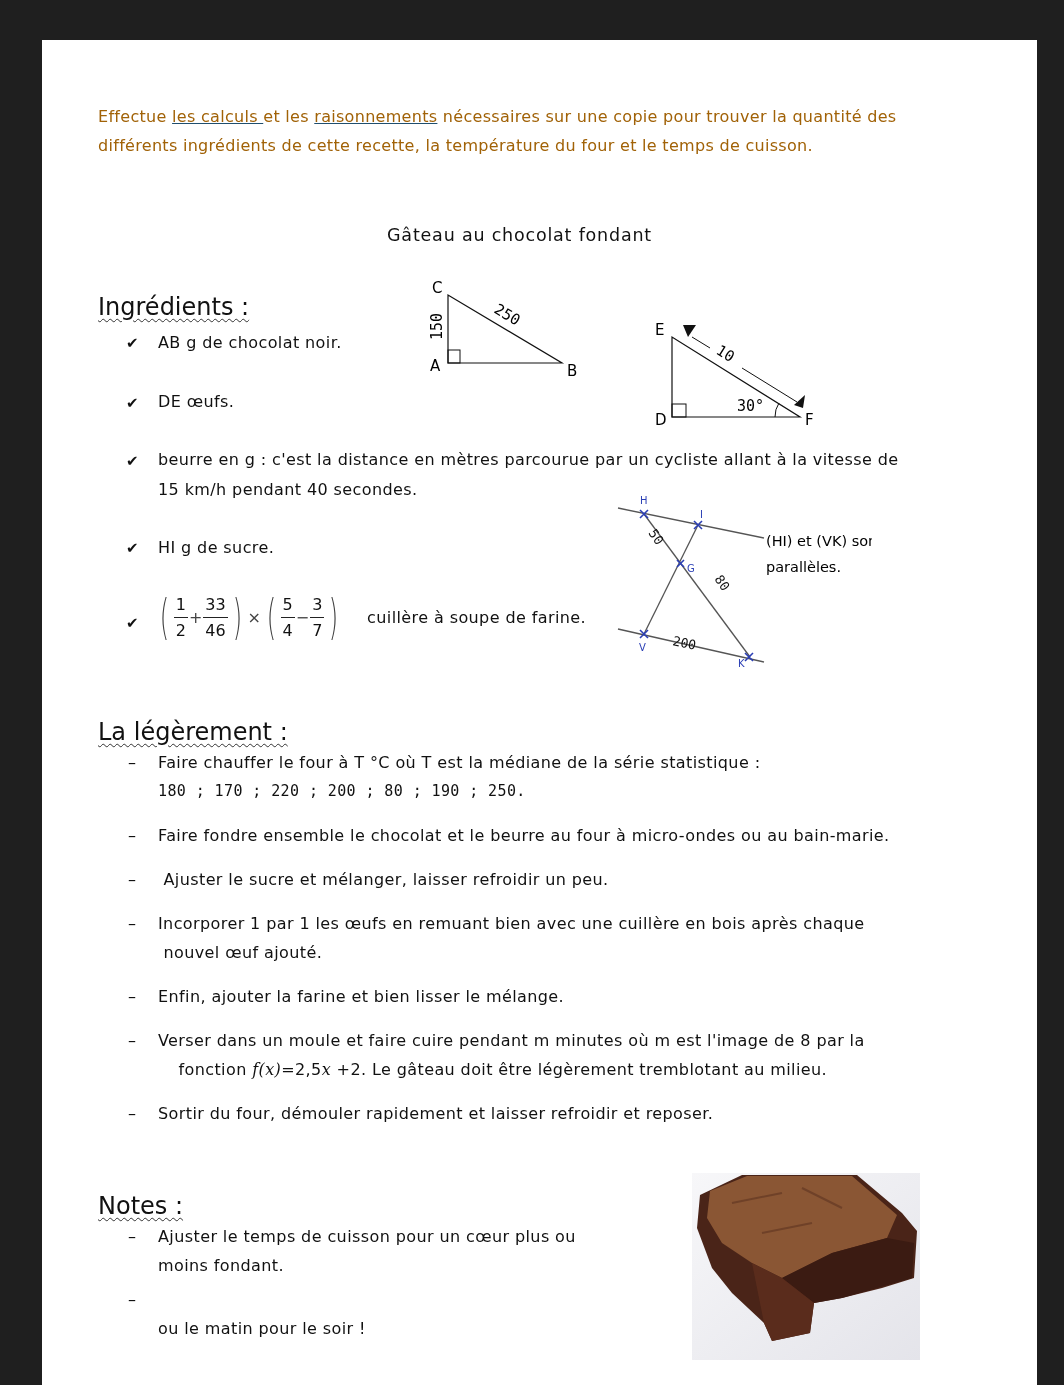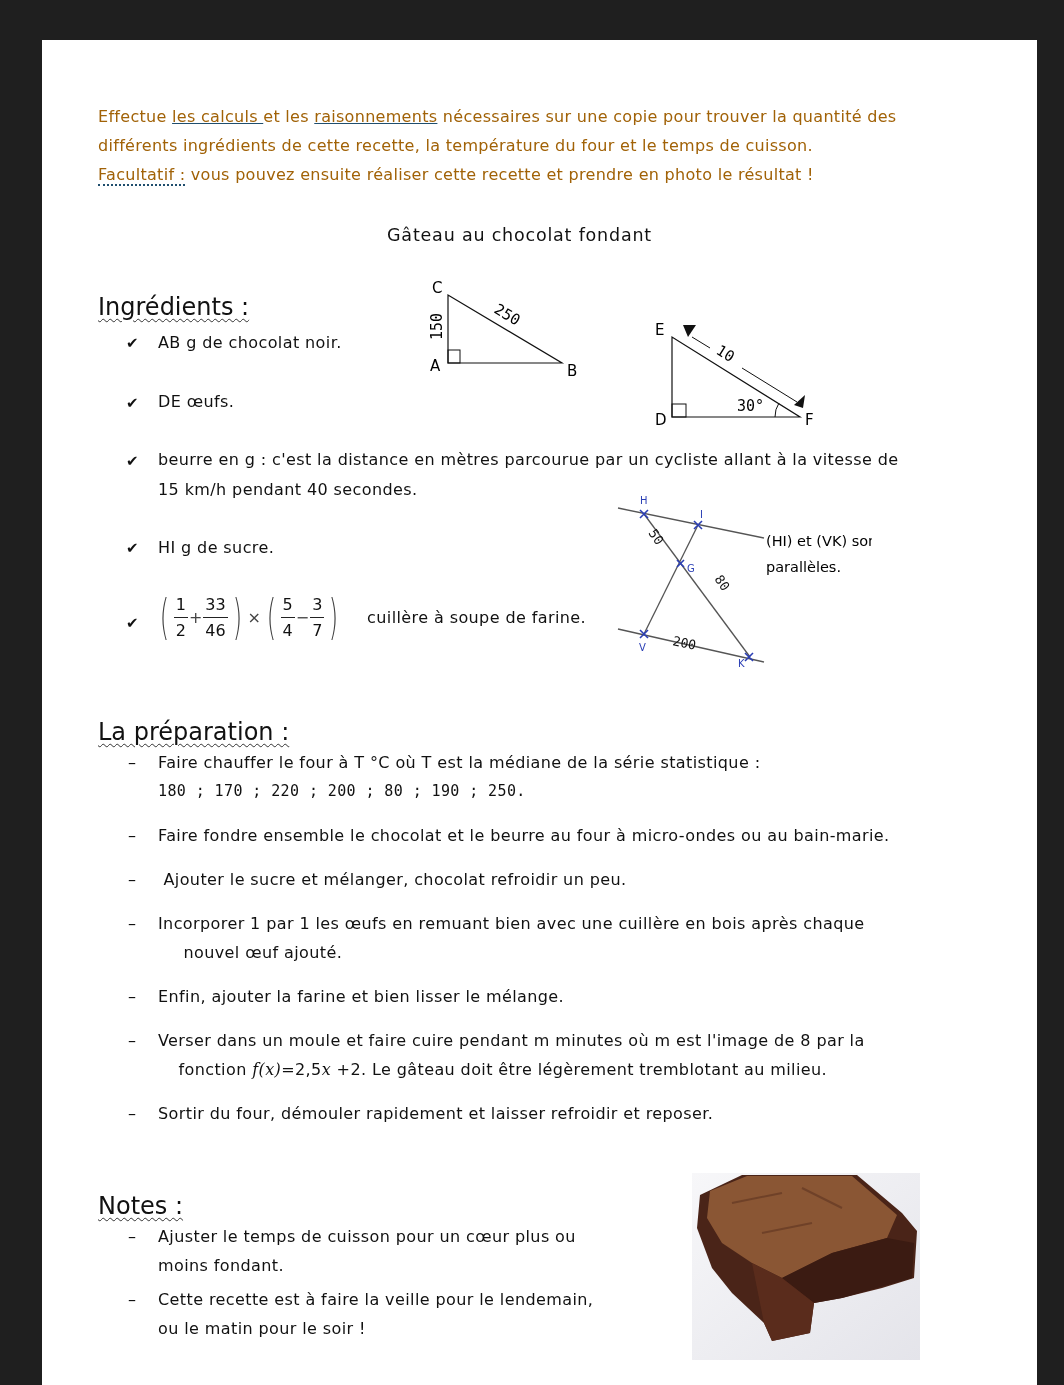--- a/index.html
+++ b/index.html
@@ -25,21 +25,20 @@
 </head>
 <body>
 
 <div class="page">
 
   <div class="abs intro" style="left:56px; top:62px;">
     <div>
       <span>Effectue </span><span class="ul">les calculs </span><span>et les </span><span class="ul">raisonnements</span><span> nécessaires sur une copie pour trouver la quantité des</span>
     </div>
     <div>différents ingrédients de cette recette, la température du four et le temps de cuisson.</div>
-    <div><span class="dot">Facultatif :</span><span> vous pouvez ensuite réaliser cette recette et prendre en photo le résultat !</span></div>
   </div>
 
   <div class="abs title" style="left:345px; top:185px;">Gâteau au chocolat fondant</div>
 
   <div class="abs heading" style="left:56px; top:253px;">Ingrédients :</div>
 
   <span class="abs check" style="left:84px; top:294px;">✔</span>
   <span class="abs txt" style="left:116px; top:293px;">AB g de chocolat noir.</span>
 
   <span class="abs check" style="left:84px; top:354px;">✔</span>
@@ -126,54 +125,53 @@
     </g>
     <g font-family="DejaVu Sans Mono, monospace" font-size="13" fill="#111">
       <text x="0" y="0" transform="translate(36,43) rotate(55)">50</text>
       <text x="0" y="0" transform="translate(102,89) rotate(55)">80</text>
       <text x="0" y="0" transform="translate(60,155) rotate(12)">200</text>
     </g>
     <text x="154" y="56" font-size="14.5" font-family="DejaVu Sans, sans-serif">(HI) et (VK) sont</text>
     <text x="154" y="82" font-size="14.5" font-family="DejaVu Sans, sans-serif">parallèles.</text>
   </svg>
 
-  <div class="abs heading" style="left:56px; top:678px;">La préparation :</div>
+  <div class="abs heading" style="left:56px; top:678px;">La légèrement :</div>
 
   <span class="abs dash" style="left:86px; top:713px;">–</span>
   <span class="abs txt" style="left:116px; top:713px;">Faire chauffer le four à T °C où T est la médiane de la série statistique :</span>
   <span class="abs txt" style="left:116px; top:742px; font-family:'DejaVu Sans Mono', monospace; font-size:15px;">180 ; 170 ; 220 ; 200 ; 80 ; 190 ; 250.</span>
 
   <span class="abs dash" style="left:86px; top:786px;">–</span>
   <span class="abs txt" style="left:116px; top:786px;">Faire fondre ensemble le chocolat et le beurre au four à micro-ondes ou au bain-marie.</span>
 
   <span class="abs dash" style="left:86px; top:830px;">–</span>
-  <span class="abs txt" style="left:116px; top:830px; white-space:pre;"> Ajouter le sucre et mélanger, chocolat refroidir un peu.</span>
+  <span class="abs txt" style="left:116px; top:830px; white-space:pre;"> Ajuster le sucre et mélanger, laisser refroidir un peu.</span>
 
   <span class="abs dash" style="left:86px; top:874px;">–</span>
   <span class="abs txt" style="left:116px; top:874px;">Incorporer 1 par 1 les œufs en remuant bien avec une cuillère en bois après chaque</span>
-  <span class="abs txt" style="left:116px; top:903px; white-space:pre;margin-left:20px;"> nouvel œuf ajouté.</span>
+  <span class="abs txt" style="left:116px; top:903px; white-space:pre;"> nouvel œuf ajouté.</span>
 
   <span class="abs dash" style="left:86px; top:947px;">–</span>
   <span class="abs txt" style="left:116px; top:947px;">Enfin, ajouter la farine et bien lisser le mélange.</span>
 
   <span class="abs dash" style="left:86px; top:991px;">–</span>
   <span class="abs txt" style="left:116px; top:991px;">Verser dans un moule et faire cuire pendant m minutes où m est l'image de 8 par la</span>
   <div class="abs txt" style="left:116px; top:1020px; white-space:pre;margin-left:15px;"><span> fonction </span><span style="font-family:'DejaVu Serif',serif; font-style:italic;">f(x)</span><span>=2,5</span><span style="font-family:'DejaVu Serif',serif; font-style:italic;">x</span><span> +2. Le gâteau doit être légèrement tremblotant au milieu.</span></div>
 
   <span class="abs dash" style="left:86px; top:1064px;">–</span>
   <span class="abs txt" style="left:116px; top:1064px;">Sortir du four, démouler rapidement et laisser refroidir et reposer.</span>
 
   <div class="abs heading" style="left:56px; top:1152px;">Notes :</div>
 
   <span class="abs dash" style="left:86px; top:1187px;">–</span>
   <span class="abs txt" style="left:116px; top:1187px;">Ajuster le temps de cuisson pour un cœur plus ou</span>
   <span class="abs txt" style="left:116px; top:1216px;">moins fondant.</span>
 
   <span class="abs dash" style="left:86px; top:1250px;">–</span>
-  <span class="abs txt" style="left:116px; top:1250px;">Cette recette est à faire la veille pour le lendemain,</span>
   <span class="abs txt" style="left:116px; top:1279px;">ou le matin pour le soir !</span>
 
   <div class="photo" title="gâteau au chocolat fondant">
     <svg width="228" height="187" viewBox="0 0 228 187">
       <defs>
         <linearGradient id="plate" x1="0" y1="0" x2="1" y2="1">
           <stop offset="0" stop-color="#f7f7f9"></stop>
             <stop offset="1" stop-color="#e4e4ea"></stop>
         </linearGradient>
       </defs>

